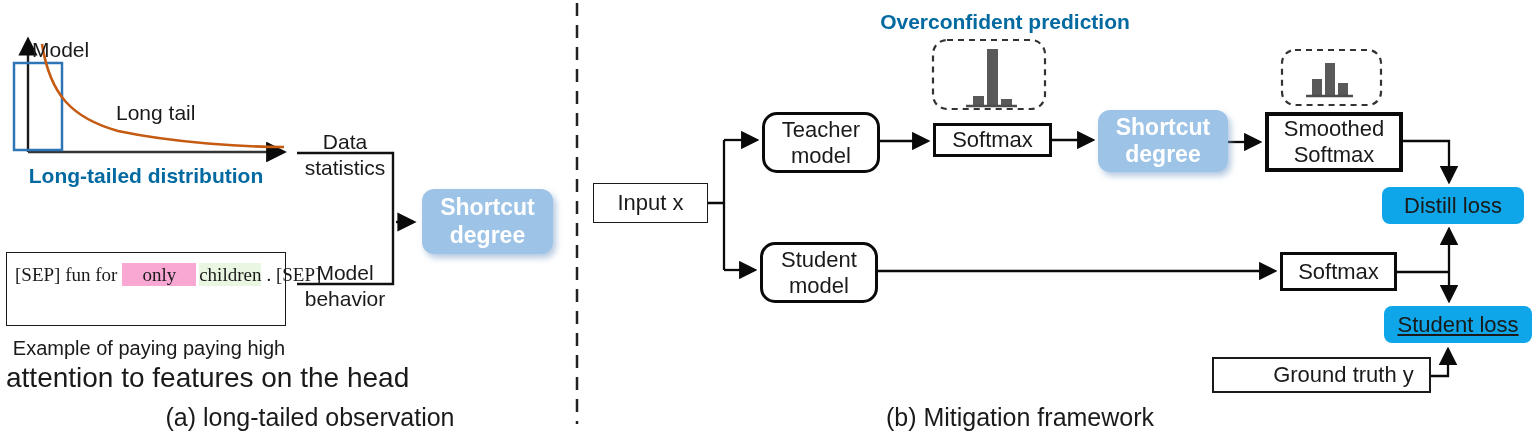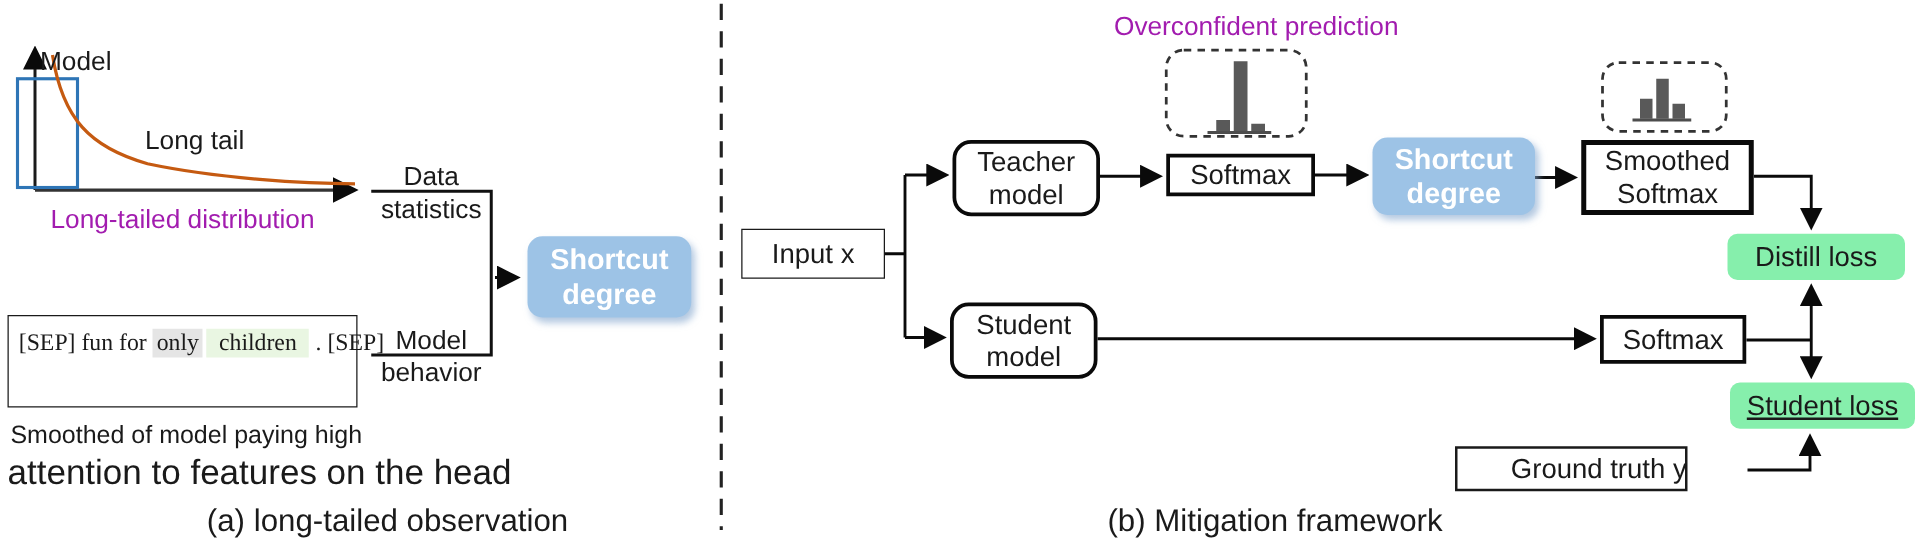--- a/index.html
+++ b/index.html
@@ -15,33 +15,33 @@
   }
   .thick  { border:3.5px solid #0a0a0a; }
   .thick4 { border:4px solid #0a0a0a; }
   .thin   { border:1.5px solid #1a1a1a; }
   .thin2  { border:2px solid #1a1a1a; }
   .rounded{ border-radius:15px; }
   .bluebox{
     background:#9DC3E6; color:#ffffff; font-weight:bold; border-radius:12px;
     box-shadow:3px 4px 6px rgba(130,165,205,0.6); font-size:23px;
   }
-  .lossbox{ background:#86efac; border-radius:8px; }
+  .lossbox{ background:#0ea5e9; border-radius:8px; }
   .label { position:absolute; white-space:nowrap; }
   .center{ text-align:center; }
-  .bluetext { color:#a21caf; font-weight:normal; }
+  .bluetext { color:#0369a1; font-weight:bold; }
   .caption { font-size:25px; }
   .examplebox {
     position:absolute; left:6px; top:252px; width:280px; height:74px;
     box-sizing:border-box; border:1.5px solid #1a1a1a; background:#fff;
     font-family:"Liberation Serif", serif; font-size:19px; padding:7px 0 0 8px;
     line-height:30px; white-space:nowrap;
   }
-  .hl  { background:#e5e5e5; padding:1px 3px; }
-  .softhl { background:#E9F6E2; padding:1px 10px; margin-left:3px; }
+  .hl  { background:#f9a8d4; padding:1px 20px; }
+  .softhl { background:#E9F6E2; padding:1px 0; margin-left:3px; }
   .sp-r { margin-right:5px; }
   .sp-l { margin-left:5px; }
 </style>
 </head>
 <body>
 
 <div id="figure">
 
   <svg id="lines" viewBox="0 0 1537 438">
     <defs>
@@ -107,21 +107,21 @@
     <div>Shortcut</div>
     <div>degree</div>
   </div>
 
   <div class="examplebox">
     <div>
       <span class="sp-r">[SEP] fun for</span><span class="hl">only</span><span class="softhl">children</span><span class="sp-l">. [SEP]</span>
     </div>
   </div>
 
-  <div class="label center" style="left:6px; top:337px; width:286px; font-size:20px;">Smoothed of model paying high</div>
+  <div class="label center" style="left:6px; top:337px; width:286px; font-size:20px;">Example of paying paying high</div>
   <div class="label center" style="left:6px; top:362px; width:286px; font-size:28px;">attention to features on the head</div>
 
   <div class="label center caption" style="left:110px; top:403px; width:400px;">(a) long-tailed observation</div>
 
   <div class="label center bluetext" style="left:855px; top:10px; width:300px; font-size:21px;">Overconfident prediction</div>
 
   <div class="box thin" style="left:593px; top:183px; width:115px; height:40px;">
     <div>Input x</div>
   </div>
 
@@ -154,19 +154,19 @@
   </div>
 
   <div class="box thick" style="left:1280px; top:252px; width:117px; height:39px;">
     <div>Softmax</div>
   </div>
 
   <div class="box lossbox" style="left:1384px; top:306px; width:148px; height:37px;text-decoration:underline;">
     <div>Student loss</div>
   </div>
 
-  <div class="box thin2" style="left:1164px; top:357px; width:186px; height:36px;padding-left:44px;">
+  <div class="box thin2" style="left:1212px; top:357px; width:219px; height:36px;padding-left:44px;">
     <div>Ground truth y</div>
   </div>
 
   <div class="label center caption" style="left:840px; top:403px; width:360px;">(b) Mitigation framework</div>
 
 </div>
 
 </body></html>

